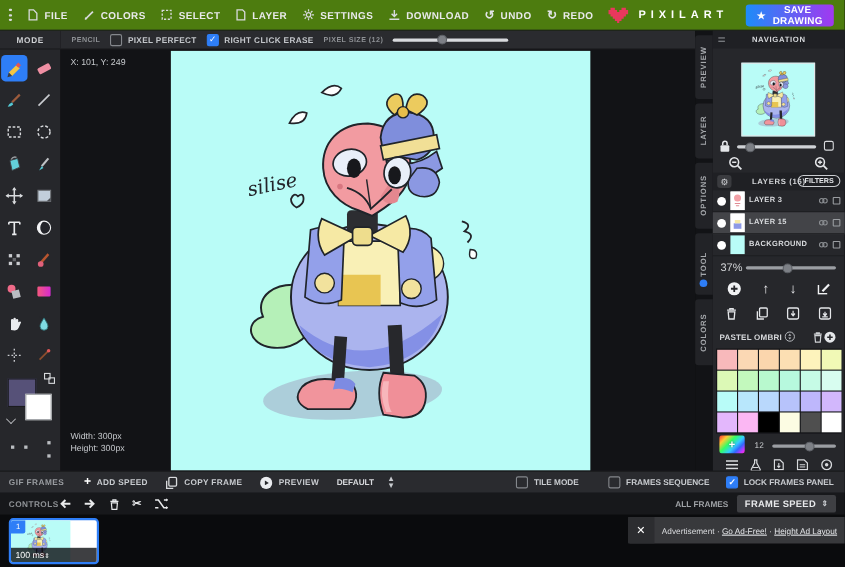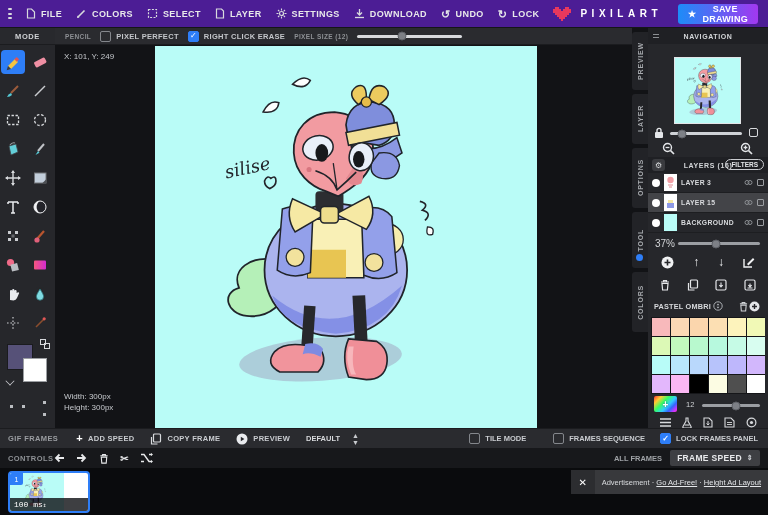--- a/index.html
+++ b/index.html
@@ -1,21 +1,21 @@
 <!DOCTYPE html>
 <html><head>
 <meta charset="utf-8">
 <style>
 *{margin:0;padding:0;box-sizing:border-box;}
 html,body{width:768px;height:515px;overflow:hidden;background:#0a0b0d;
   font-family:"Liberation Sans",sans-serif;color:#e8e9ea;}
 .app{position:relative;width:768px;height:515px;}
 
 
-#menubar{position:absolute;left:0;top:0;width:768px;height:28px;background:#4c1d95;
+#menubar{position:absolute;left:0;top:0;width:768px;height:28px;background:#4d7c0f;
   display:flex;align-items:center;padding:0 8px;border-bottom:1px solid #151619;}
 .hamburger{width:13px;display:flex;flex-direction:column;gap:2.5px;margin-right:14px;}
 .hamburger i{display:block;height:2px;background:#d8dadd;border-radius:1px;}
 .menu-item{display:flex;align-items:center;gap:5px;font-size:9px;font-weight:bold;
   letter-spacing:.4px;margin-right:14px;white-space:nowrap;}
 .micon{display:flex;}
 .uglyph{font-size:11px;line-height:10px;color:#e2e4e7;}
 #logo{margin-left:auto;display:flex;align-items:center;gap:8px;}
 #logo .brand{font-size:10px;font-weight:bold;letter-spacing:4.5px;color:#fff;}
 #save-btn{margin-left:16px;margin-right:2px;height:20px;padding:0 10px;border:none;border-radius:3px;
@@ -142,21 +142,21 @@
 .updown{font-size:7px;color:#c8cbcf;}
 
 
 #framestrip{position:absolute;left:0;top:468px;width:768px;height:47px;background:#0a0b0d;}
 #frame-card{position:absolute;left:8px;top:3px;width:82px;height:42px;border:2px solid #2e7ef7;
   border-radius:4px;background:#fff;overflow:hidden;}
 #frame-art{position:absolute;left:0;top:0;width:54px;height:38px;background:#b9fcf7;}
 #frame-badge{position:absolute;left:0;top:0;width:13px;height:12px;background:#2e7ef7;color:#fff;
   font-size:7px;display:flex;align-items:center;justify-content:center;border-radius:0 0 2px 0;}
 #frame-durbar{position:absolute;left:0;bottom:0;width:100%;height:13px;background:rgba(14,15,19,.8);
-  display:flex;align-items:center;padding:0 4px;font-family:Liberation Mono, monospace;}
+  display:flex;align-items:center;padding:0 4px;}
 #frame-durbar span{font-size:8px;color:#fff;}
 #ad-bar{position:absolute;right:0;top:2px;height:24px;background:#38393c;display:flex;
   align-items:center;border-radius:2px 0 0 2px;}
 #ad-close{width:24px;height:24px;background:#2c2d30;border:none;color:#fff;font-size:10px;
   display:flex;align-items:center;justify-content:center;}
 #ad-text{padding:0 7px;font-size:7.5px;color:#d9dbde;white-space:nowrap;}
 #ad-text a{color:#e4e6e9;text-decoration:underline;}
 svg{display:block;}
 </style>
 </head>
@@ -269,21 +269,21 @@
           </svg>
         </span>
       <span>DOWNLOAD</span>
       </div>
     <div class="menu-item">
       <span class="micon uglyph">↺</span>
       <span>UNDO</span>
       </div>
     <div class="menu-item">
       <span class="micon uglyph">↻</span>
-      <span>LOCK</span>
+      <span>REDO</span>
       </div>
     <div id="logo">
       <svg width="19" height="17" viewBox="0 0 9.5 8.5">
           <path fill="#e8385d" d="M1 1h2v1h1v1h1V2h1V1h2v1h1v2h-1v1h-1v1h-1v1h-1v1h-1V7h-1V6h-1V5h-1V4H0V2h1z"></path>
         </svg>
       <span class="brand">PIXILART</span>
     </div>
     <button id="save-btn">
       <span style="font-size:9px;">★</span>
       <span>SAVE DRAWING</span>

